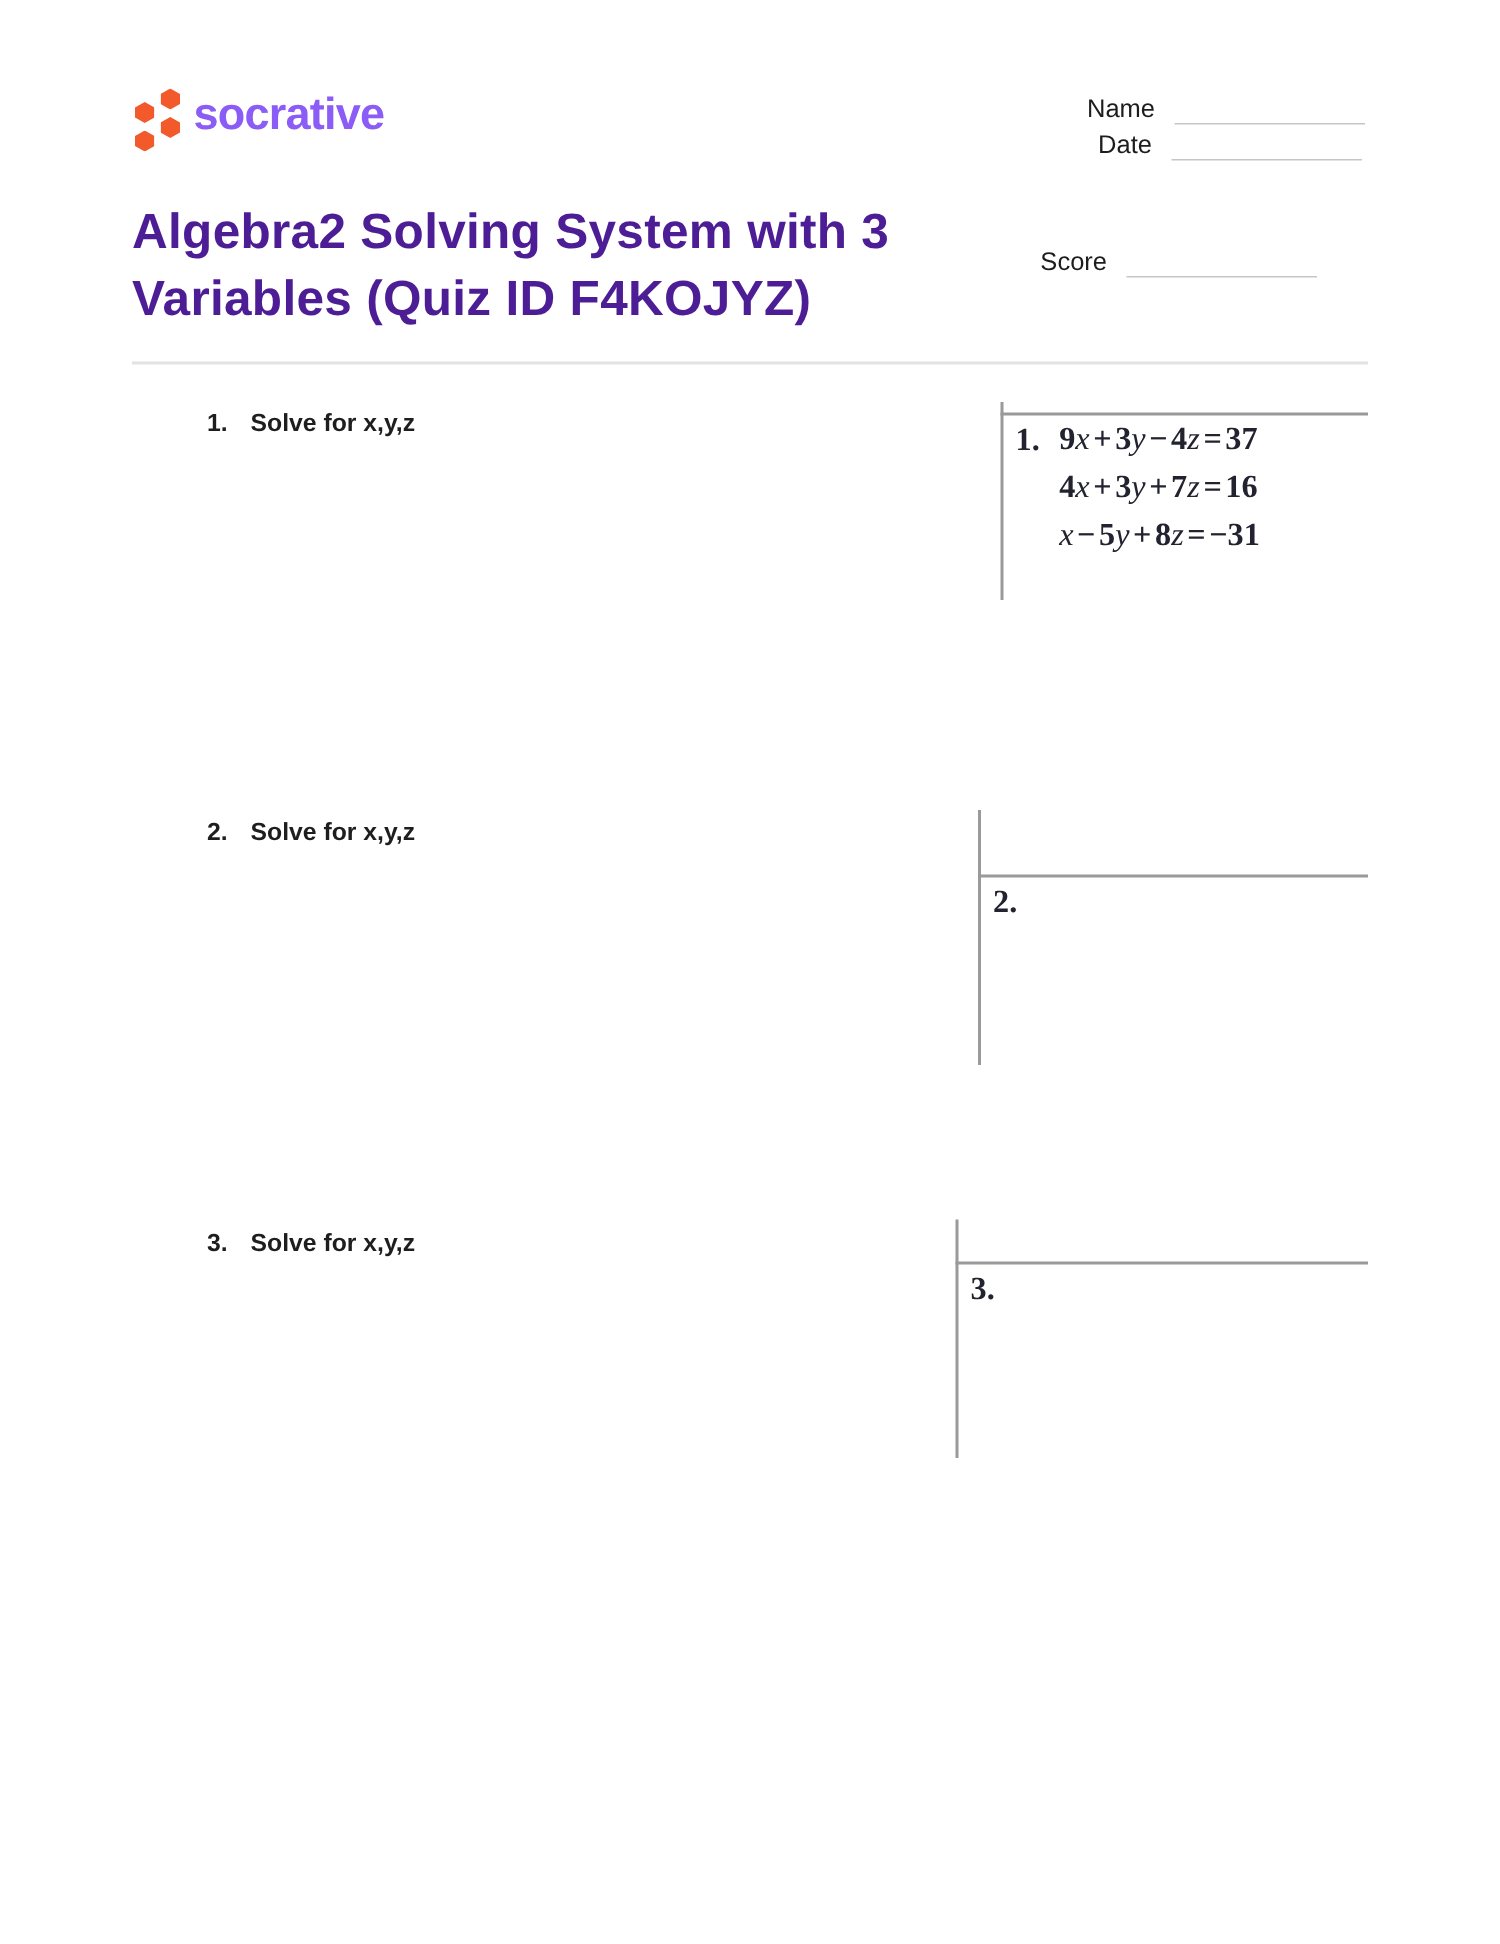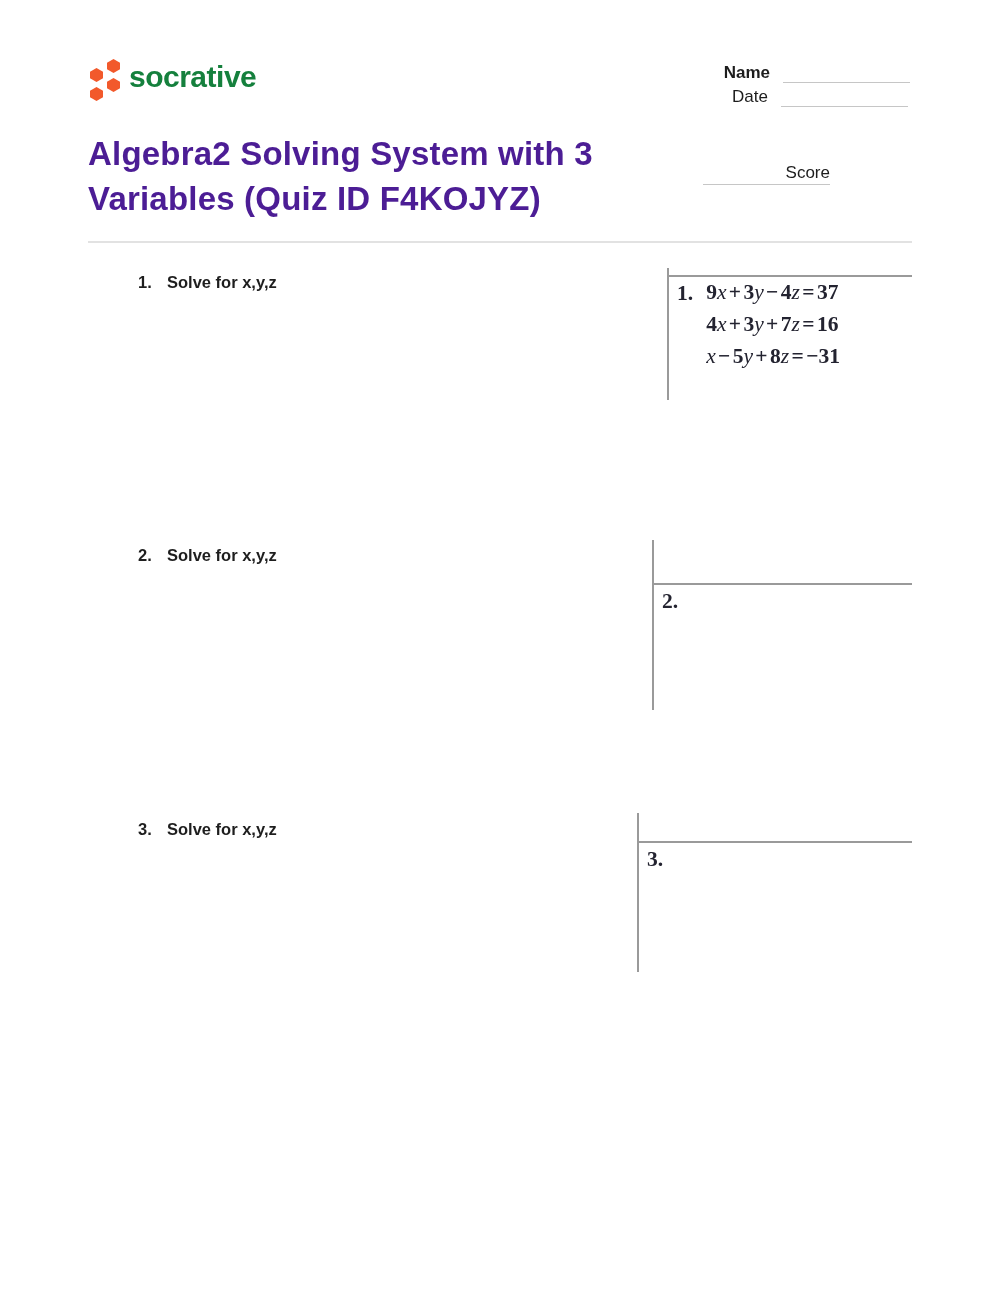--- a/index.html
+++ b/index.html
@@ -20,30 +20,30 @@
   .hex {
     position: absolute; width: 13px; height: 14px; background: #F2592B;
     clip-path: polygon(50% 0%, 100% 26%, 100% 74%, 50% 100%, 0% 74%, 0% 26%);
   }
   .hex.h1 { left: 22px; top: 1px; }
   .hex.h2 { left: 5px;  top: 10px; }
   .hex.h3 { left: 22px; top: 20px; }
   .hex.h4 { left: 5px;  top: 29px; }
   .logo-text {
     position: absolute; left: 129px; top: 60px;
-    font-size: 30px; font-weight: 700; letter-spacing: -0.5px; color: #15803d;
+    font-size: 30px; font-weight: 700; letter-spacing: -0.5px; color: #8b5cf6;
   }
 
   
   .hfield { position: absolute; display: flex; align-items: flex-end; height: 22px; }
   .hfield .flabel { width: 80px; text-align: right; font-size: 17px; color: #1d1d1d; line-height: 20px; }
   .hfield .fline  { width: 127px; margin-left: 13px; border-bottom: 1px solid #c6c6c6; height: 20px; }
-  .f-name  { left: 690px; top: 61px; font-weight: bold; }
+  .f-name  { left: 690px; top: 61px; }
   .f-date  { left: 688px; top: 85px; }
-  .f-score { left: 690px; top: 163px; flex-direction: column; }
+  .f-score { left: 658px; top: 163px; }
 
   
   .quiz-title {
     position: absolute; left: 88px; top: 131px; width: 615px;
     font-size: 33px; line-height: 45px; font-weight: 700; color: #4c1d95;
     letter-spacing: 0.2px;
   }
 
   
   .divider { position: absolute; left: 88px; top: 241px; width: 824px; height: 2px; background: #e2e2e2; }

